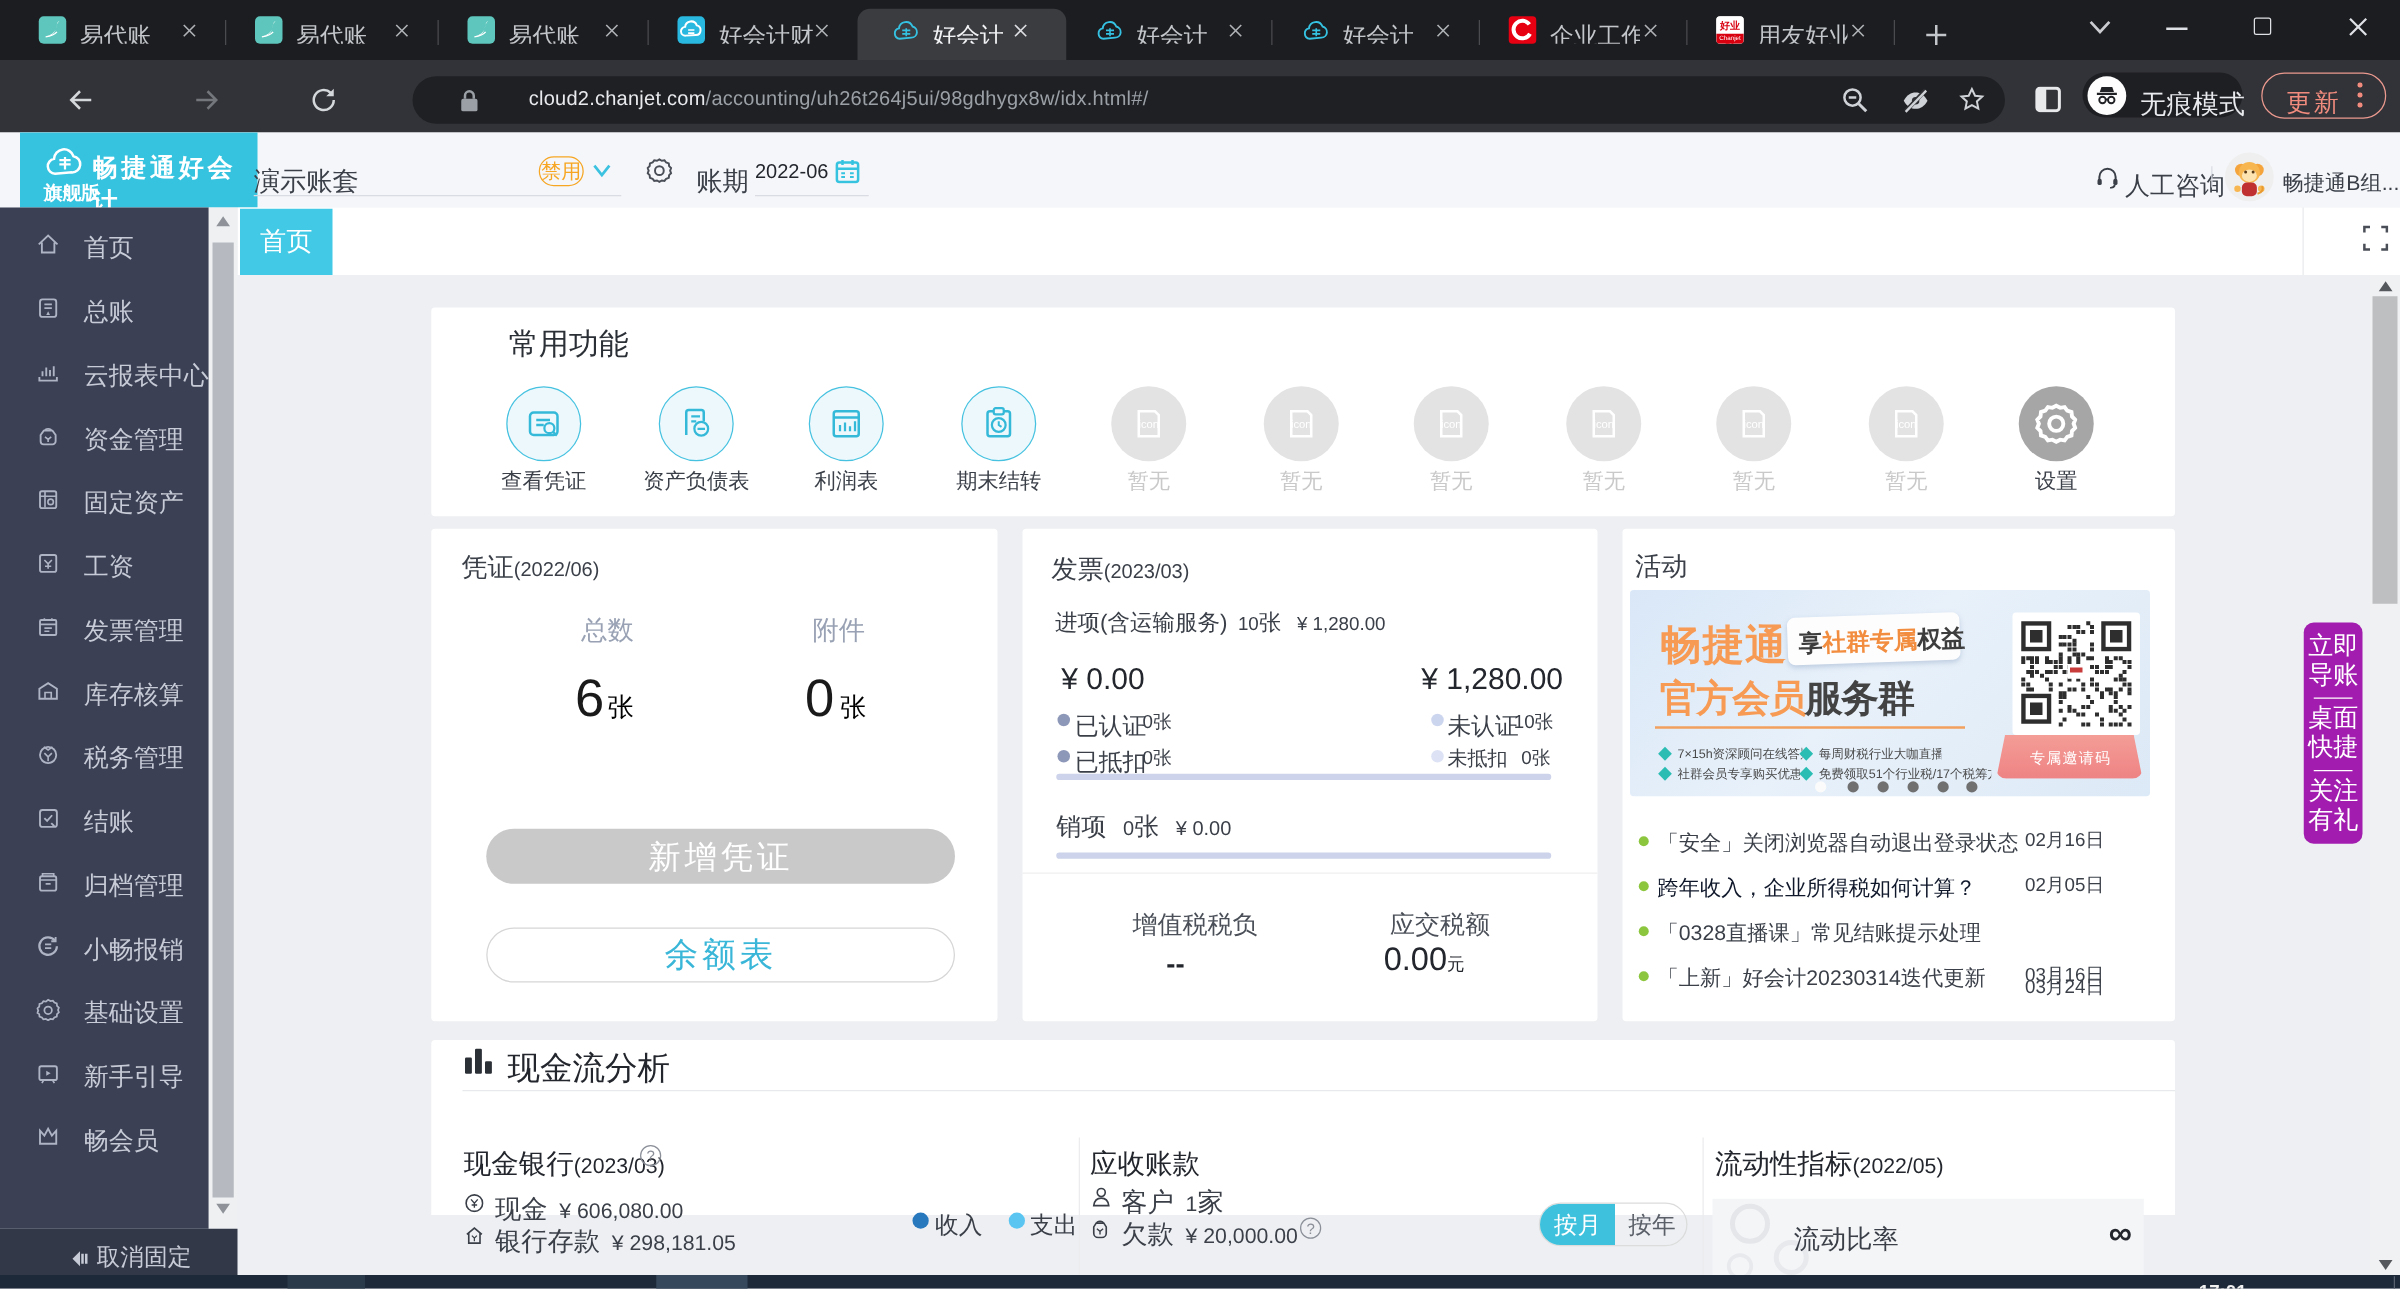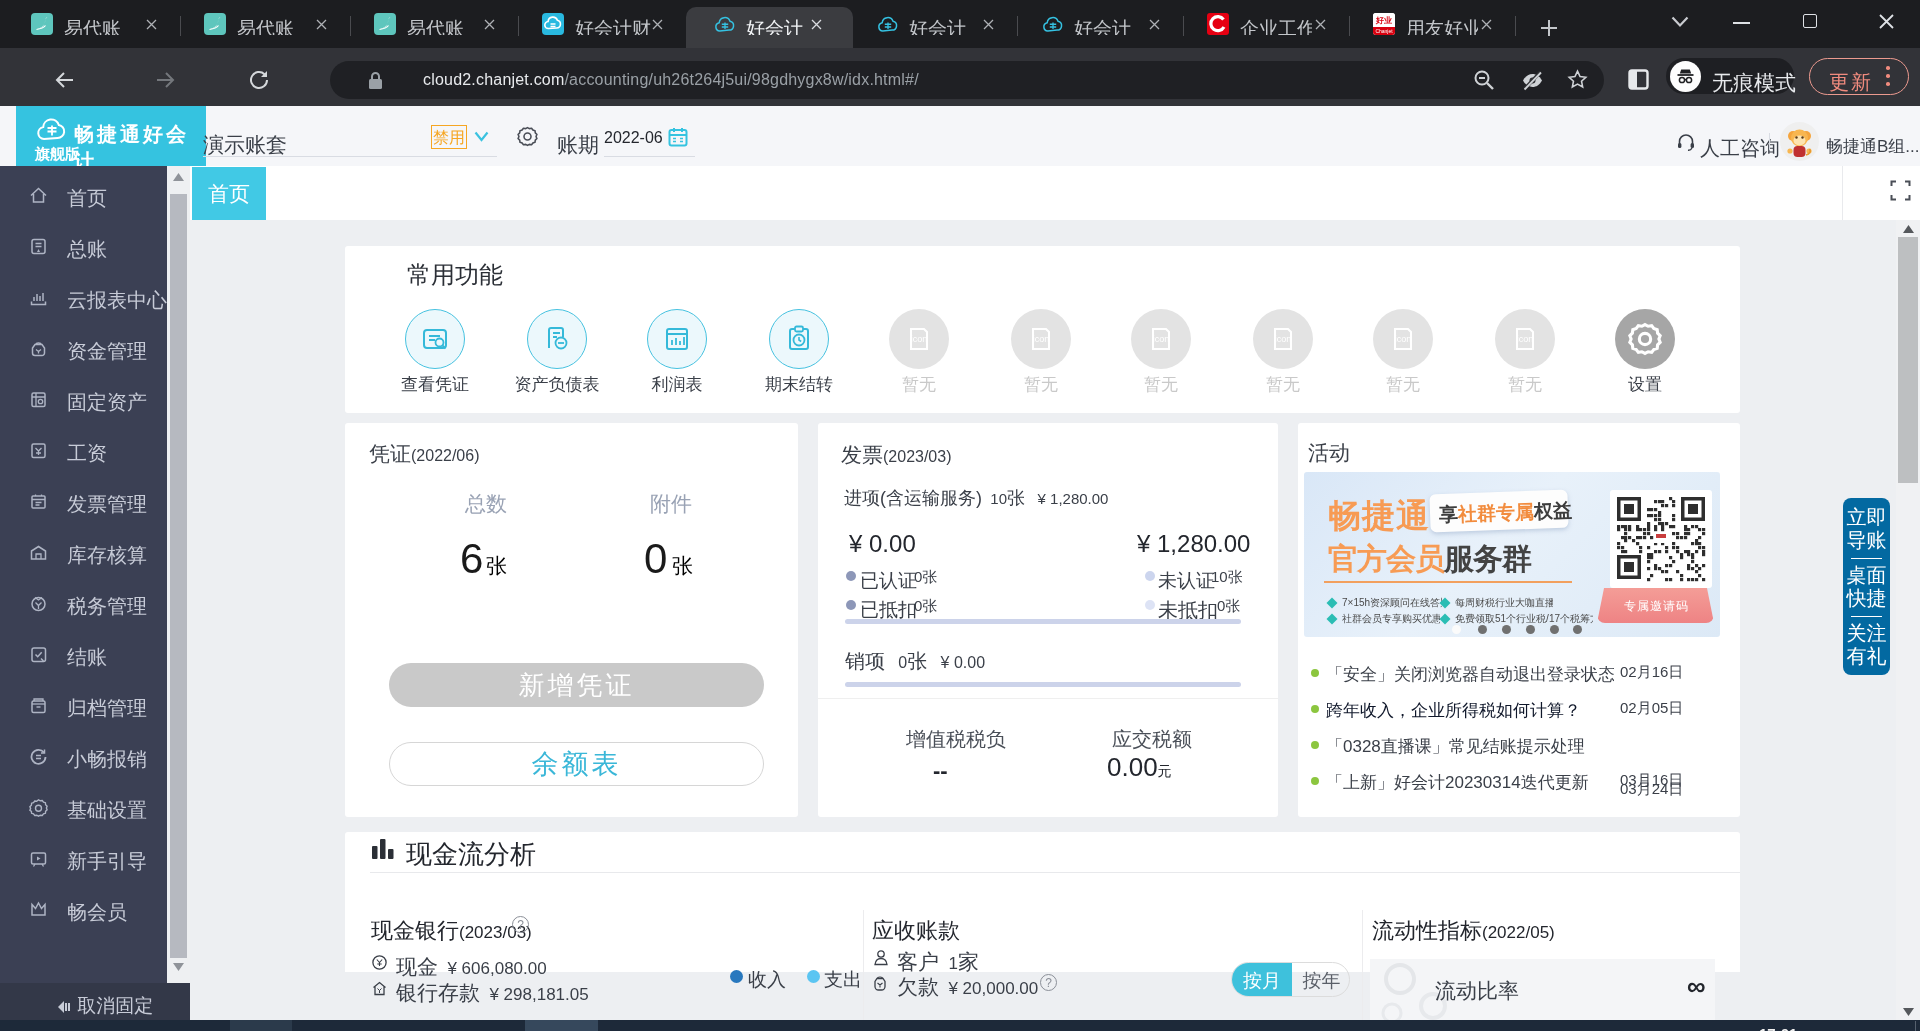--- a/index.html
+++ b/index.html
@@ -26,21 +26,21 @@
 
 
 #incog { left:1666px; top:58px; width:128px; height:36px; border-radius:18px; background:#1e1f23; }
 #updbtn { left:1809px; top:58px; width:100px; height:37px; border-radius:19px; border:1.5px solid #ec9a8f; color:#f08b7e; font-size:16px; }
 
 
 #apphdr { left:0; top:106px; width:1920px; height:60px; background:#f5f6f9; }
 #logoblk { left:16px; top:0; width:190px; height:60px; background:#35c3e0; }
 #hdrline1 { left:203px; top:50px; width:294px; height:1px; background:#d9dce3; }
 #hdrline2 { left:604px; top:50px; width:91px; height:1px; background:#d9dce3; }
-#jinyong { left:431px; top:19px; width:36px; height:24px; border:1px solid #f6a623; border-radius:0; color:#f6a623; font-size:16px; text-align:center; line-height:23px; }
+#jinyong { left:431px; top:19px; width:36px; height:24px; border:1px solid #f6a623; border-radius:12px; color:#f6a623; font-size:16px; text-align:center; line-height:23px; }
 
 
 #tabrow { left:190px; top:166px; width:1730px; height:54px; background:#fff; }
 #hometab { left:2px; top:1px; width:74px; height:53px; background:#41c9e5; color:#fff; font-size:21px; text-align:center; line-height:53px; }
 
 
 #sidebar { left:0; top:166px; width:167px; height:817px; background:#3b4054; }
 #sidescroll { left:167px; top:166px; width:23px; height:817px; background:#eef0f2; }
 #sidethumb { left:3px; top:28px; width:17px; height:764px; background:#b6b9c0; }
 #sidefoot { left:0; top:983px; width:190px; height:37px; background:#333848; }
@@ -64,21 +64,21 @@
 
 
 .num { font-size:42px; color:#1a1a1a; }
 .pillbtn { left:44px; width:375px; height:44px; border-radius:22px; text-align:center; }
 
 
 .gblue { color:#99a2b4; }
 .t333 { color:#3a3f48; }
 
 
-#floatbtns { left:1843px; top:498px; width:47px; height:177px; background:#0369a1; border-radius:8px; color:#fff; font-size:20px; text-align:center; }
+#floatbtns { left:1843px; top:498px; width:47px; height:177px; background:#a21caf; border-radius:8px; color:#fff; font-size:20px; text-align:center; }
 
 
 #pgscroll { left:1896px; top:220px; width:24px; height:800px; background:#f0f1f3; }
 #pgthumb { left:2px; top:17px; width:20px; height:246px; background:#bdbfc1; }
 
 
 #taskbar { left:0; top:1020px; width:1920px; height:11px; background:#1d2939; }
 </style>
 </head>
 <body>
@@ -549,21 +549,21 @@
 <div class="abs" style="left:28px; top:148px; width:10px; height:10px; border-radius:50%; background:#8d97b8;"></div>
         <div class="abs t333" style="left:42px; top:145px; font-size:19px;">已认证</div>
         <div class="abs t333" style="left:96px; top:145px; font-size:15px;">0张</div>
 <div class="abs" style="left:28px; top:177px; width:10px; height:10px; border-radius:50%; background:#8d97b8;"></div>
         <div class="abs t333" style="left:42px; top:174px; font-size:19px;">已抵扣</div>
         <div class="abs t333" style="left:96px; top:174px; font-size:15px;">0张</div>
 <div class="abs" style="left:327px; top:148px; width:10px; height:10px; border-radius:50%; background:#ccd5ee;"></div>
         <div class="abs t333" style="left:340px; top:145px; font-size:19px;">未认证</div>
         <div class="abs t333" style="left:393px; top:145px; font-size:15px;">10张</div>
 <div class="abs" style="left:327px; top:177px; width:10px; height:10px; border-radius:50%; background:#dde3f5;"></div>
-        <div class="abs t333" style="left:340px; top:174px; font-size:20px;">未抵扣</div>
+        <div class="abs t333" style="left:340px; top:174px; font-size:16px;">未抵扣</div>
         <div class="abs t333" style="left:399px; top:174px; font-size:15px;">0张</div>
 </div>
     <div class="abs" style="left:27px; top:196px; width:396px; height:5px; border-radius:3px; background:#ccd3ea;"></div>
     <div class="abs t333" style="left:27px; top:225px; font-size:16px;"><span style="font-size:20px;">销项</span>&nbsp; &nbsp;0<span style="font-size:20px;">张</span>&nbsp; &nbsp;¥ 0.00</div>
     <div class="abs" style="left:27px; top:259px; width:396px; height:5px; border-radius:3px; background:#ccd3ea;"></div>
     <div class="abs" style="left:0; top:275px; width:460px; height:1px; background:#efefef;"></div>
     <div class="abs" style="left:88px; top:303px; font-size:20px; color:#4a4f58;">增值税税负</div>
     <div class="abs" style="left:294px; top:303px; font-size:20px; color:#4a4f58;">应交税额</div>
     <div class="abs" style="left:115px; top:335px; font-size:22px; color:#23262d; font-weight:bold;">--</div>
     <div class="abs" style="left:289px; top:329px; font-size:26px; color:#23262d;">0.00<span style="font-size:14px;">元</span></div>

